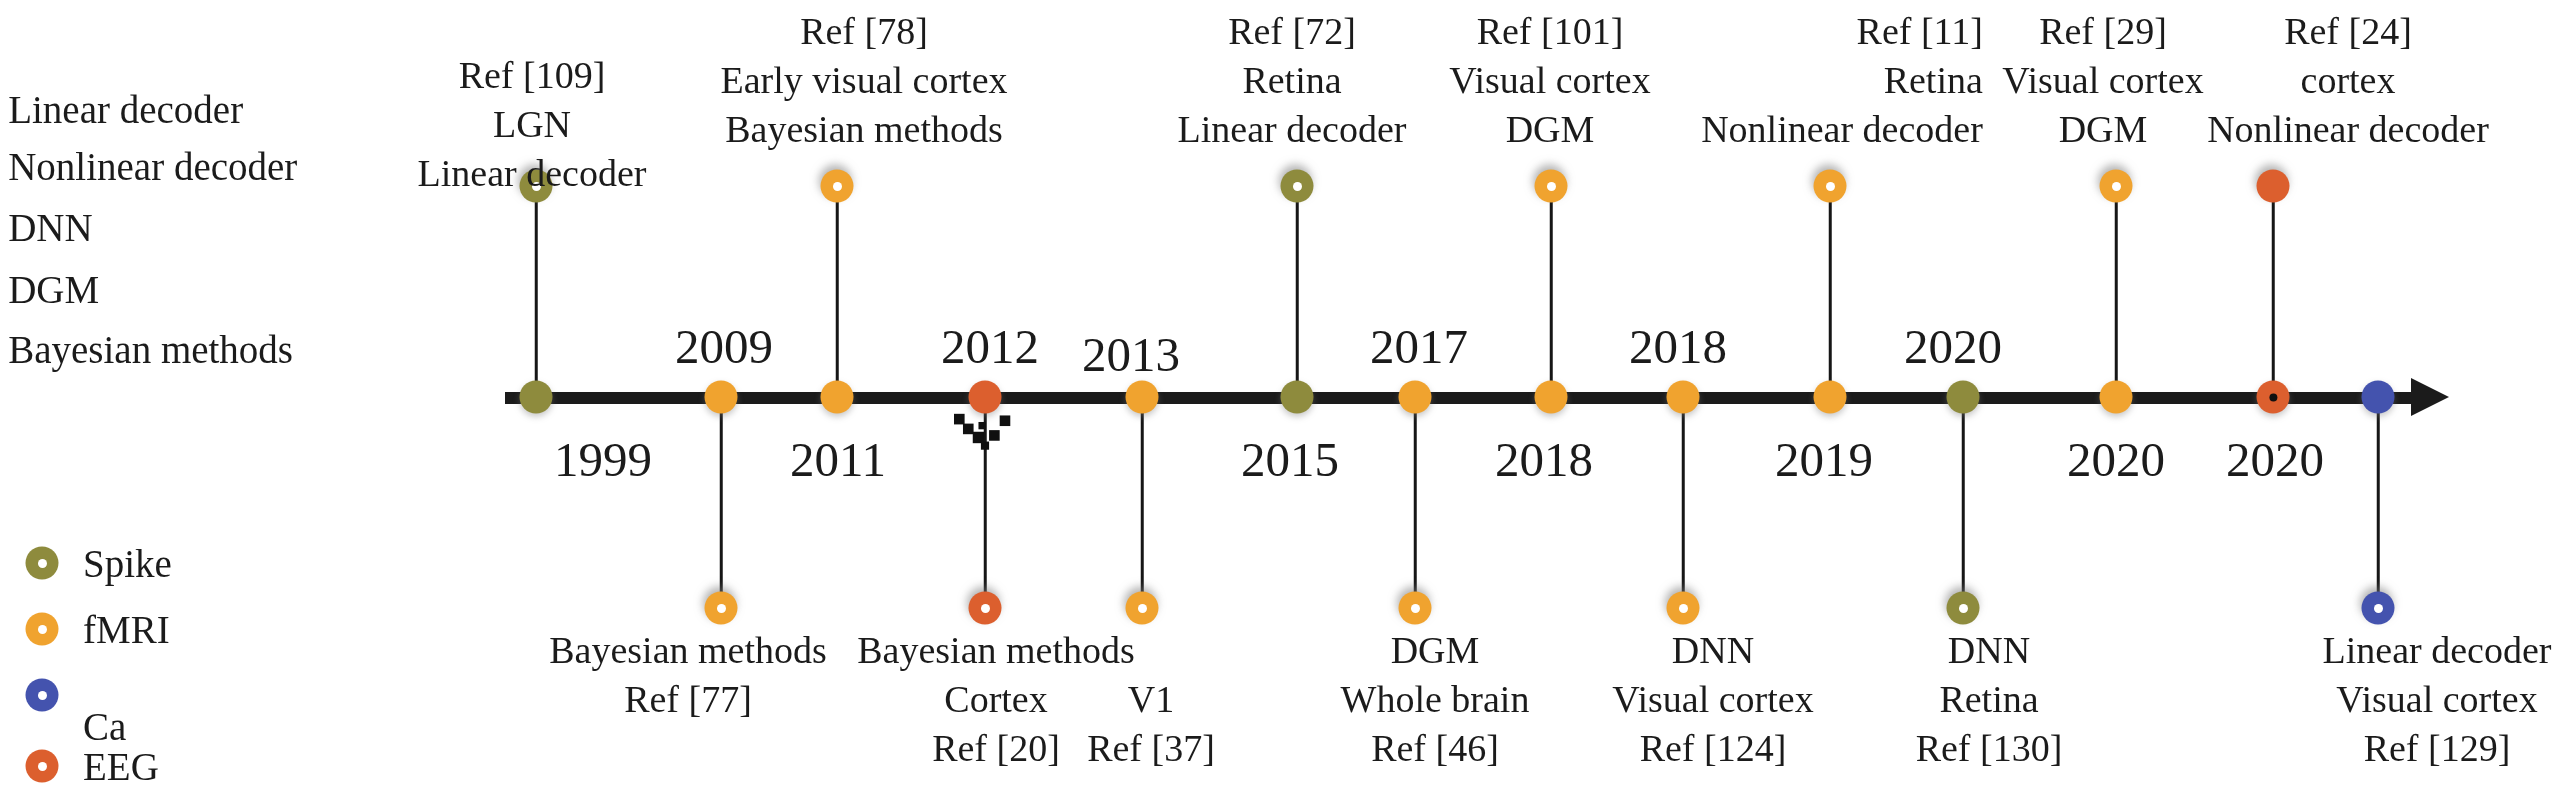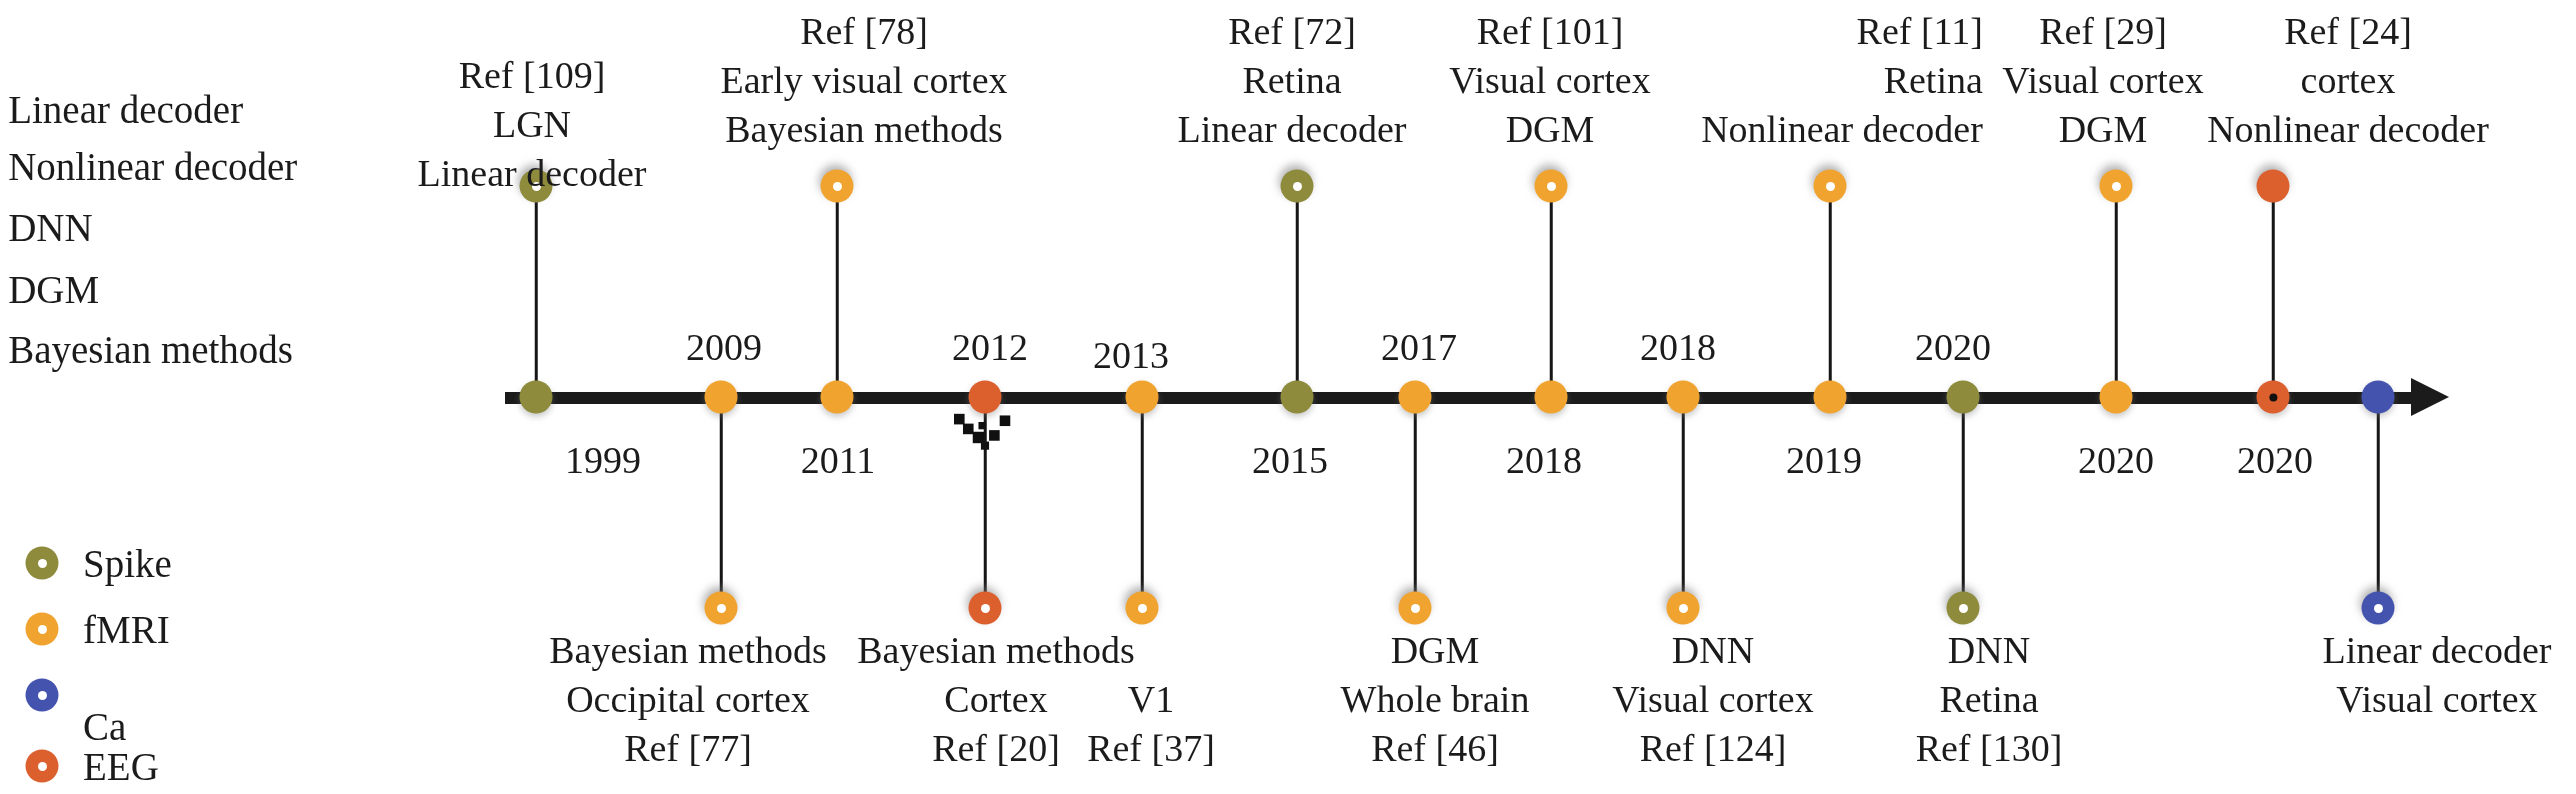--- a/index.html
+++ b/index.html
@@ -43,21 +43,21 @@
   }
   .dot.terminal{box-shadow:-1.6px -4.9px 8.2px rgba(120,120,120,.55);}
   .dot.axis-dot{box-shadow:0 3.3px 6.5px rgba(120,120,120,.4);}
   .hole{
     position:absolute;left:50%;top:50%;width:9px;height:9px;border-radius:50%;
     background:#ffffff;transform:translate(-50%,-50%);
   }
   .hole.black{background:#101010;width:8.2px;height:8.2px;}
   .year{
     position:absolute;transform:translateX(-50%);
-    font-size:38px;line-height:46px;white-space:nowrap;
+    font-size:49px;line-height:46px;white-space:nowrap;
   }
   .desc{
     position:absolute;transform:translateX(-50%);
     text-align:center;font-size:38px;line-height:49px;white-space:nowrap;
   }
   .glitch{position:absolute;}
 </style>
 </head>
 <body>
 
@@ -104,21 +104,20 @@
         <div class="desc-line">Linear decoder</div>
       </div>
       <div class="vline" style="left: 721px; top: 397px; height: 200px;"></div>
       <div class="dot axis-dot" style="left: 721px; top: 397px; background: rgb(240, 163, 47);"></div>
       <div class="dot terminal" style="left: 721px; top: 608px; background: rgb(240, 163, 47);">
         <div class="hole"></div>
       </div>
       <div class="year" style="left: 724px; top: 324px;">2009</div>
       <div class="desc" style="left: 688px; top: 626px;">
         <div class="desc-line">Bayesian methods</div>
-        <div class="desc-line">Occipital cortex</div>
         <div class="desc-line">Ref [77]</div>
       </div>
       <div class="vline" style="left: 837px; top: 200px; height: 198px;"></div>
       <div class="dot axis-dot" style="left: 837px; top: 397px; background: rgb(240, 163, 47);"></div>
       <div class="dot terminal" style="left: 837px; top: 186px; background: rgb(240, 163, 47);">
         <div class="hole"></div>
       </div>
       <div class="year" style="left: 838px; top: 437px;">2011</div>
       <div class="desc" style="left: 864px; top: 6.5px;">
         <div class="desc-line">Ref [78]</div>
@@ -246,16 +245,17 @@
         <div class="desc-line">Nonlinear decoder</div>
       </div>
       <div class="vline" style="left: 2378px; top: 397px; height: 200px;"></div>
       <div class="dot axis-dot" style="left: 2378px; top: 397px; background: rgb(68, 83, 174);"></div>
       <div class="dot terminal" style="left: 2378px; top: 608px; background: rgb(68, 83, 174);">
         <div class="hole"></div>
       </div>
       <div class="desc" style="left: 2437px; top: 626px;">
         <div class="desc-line">Linear decoder</div>
         <div class="desc-line">Visual cortex</div>
+        <div class="desc-line">Ref [129]</div>
       </div>
     </div>
 </div>
 
 
 </body></html>

